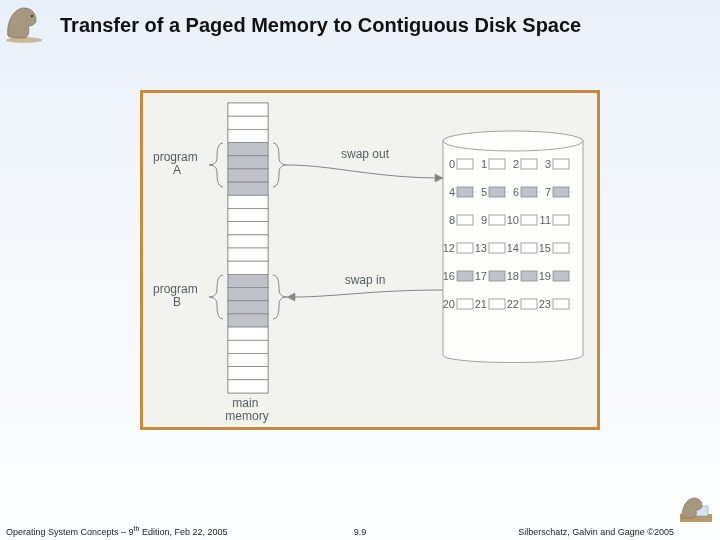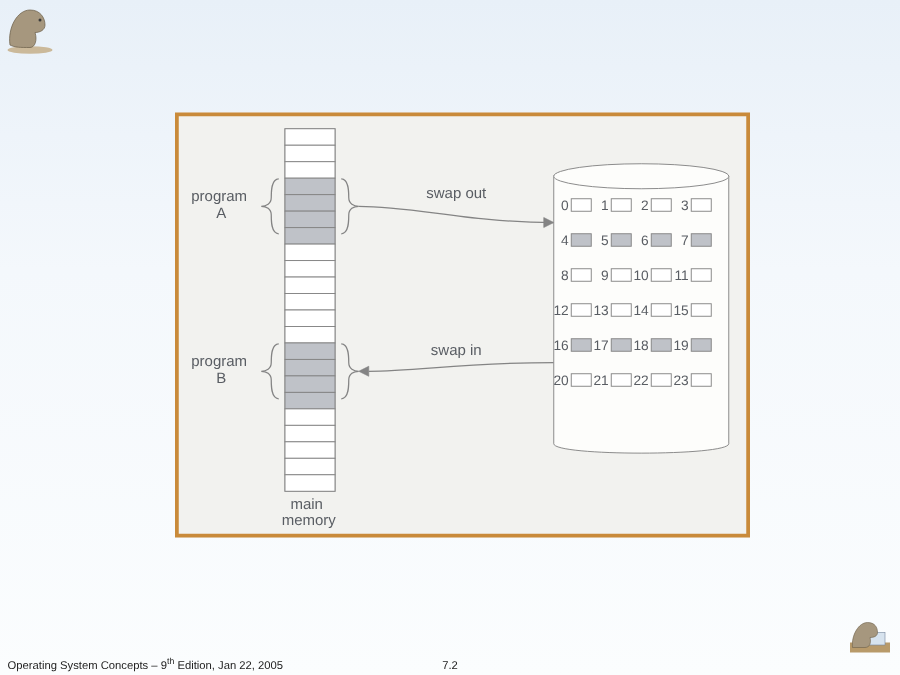--- a/index.html
+++ b/index.html
@@ -51,20 +51,21 @@
 <body>
 
 <div class="slide">
 
   <svg class="dino-tl" viewBox="0 0 44 42">
     <ellipse cx="22" cy="38" rx="18" ry="3" fill="#cbb99a"></ellipse>
     <path d="M6 34 C4 20 12 6 22 6 C30 6 34 12 34 18 C34 22 30 24 26 24 C28 30 26 36 22 36 C14 36 10 36 6 34 Z" fill="#a6977e" stroke="#6e624c" stroke-width="0.6"></path>
     <circle cx="30" cy="14" r="1.2" fill="#3a3a3a"></circle>
   </svg>
 
+  <div class="title">Transfer of a Paged Memory to Contiguous Disk Space</div>
 
   <div class="figure">
     <svg class="fig-svg" viewBox="0 0 454 334">
 
       <g>
         <rect x="85" y="10" width="40" height="290" class="mem-slot"></rect>
 
         <g id="mem-slots">
             <rect x="85" y="10" width="40" height="13.181818181818182" class="mem-slot"></rect>
             <rect x="85" y="23.18181818181818" width="40" height="13.181818181818182" class="mem-slot"></rect>
@@ -185,23 +186,24 @@
             <text x="408" y="215" text-anchor="end" class="lbl lbl-xs">23</text>
             <rect x="410" y="206" width="16" height="10" class="disk-cell"></rect>
           </g>
       </g>
 
     </svg>
   </div>
 
   <div class="footer">
     <div class="foot-left">
-      <span>Operating System Concepts – 9</span><sup>th</sup><span> Edition, Jan 22, 2005</span>
+      <span>Operating System Concepts – 9</span><sup>th</sup><span> Edition, Feb 22, 2005</span>
     </div>
-    <div class="foot-center">7.2</div>
+    <div class="foot-center">9.9</div>
+    <div class="foot-right">Silberschatz, Galvin and Gagne ©2005</div>
   </div>
 
   <svg class="dino-br" viewBox="0 0 36 32">
     <rect x="2" y="22" width="32" height="8" fill="#b89a6a"></rect>
     <rect x="16" y="14" width="14" height="10" fill="#d7e3ee" stroke="#7a8aa0" stroke-width="0.5"></rect>
     <path d="M4 26 C3 16 9 6 16 6 C22 6 24 10 24 14 C24 17 21 18 18 18 C19 22 18 26 14 26 Z" fill="#a6977e" stroke="#6e624c" stroke-width="0.5"></path>
   </svg>
 
 </div>
 

